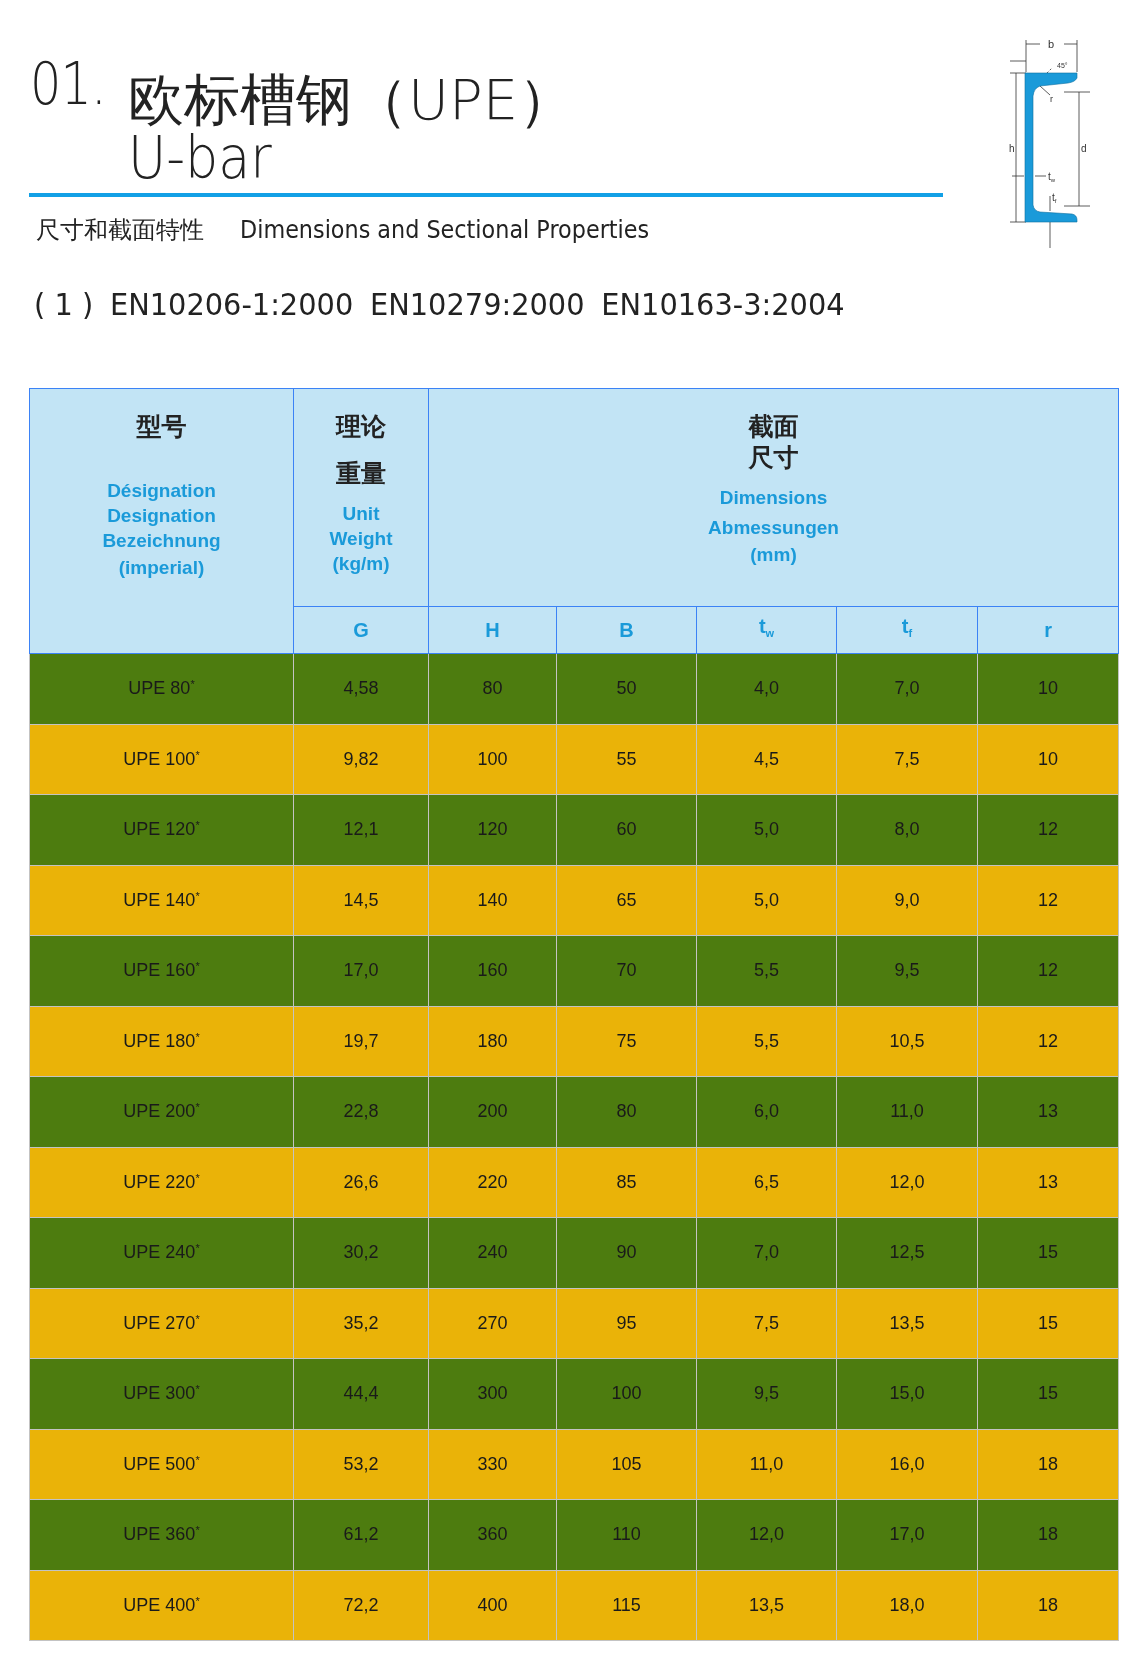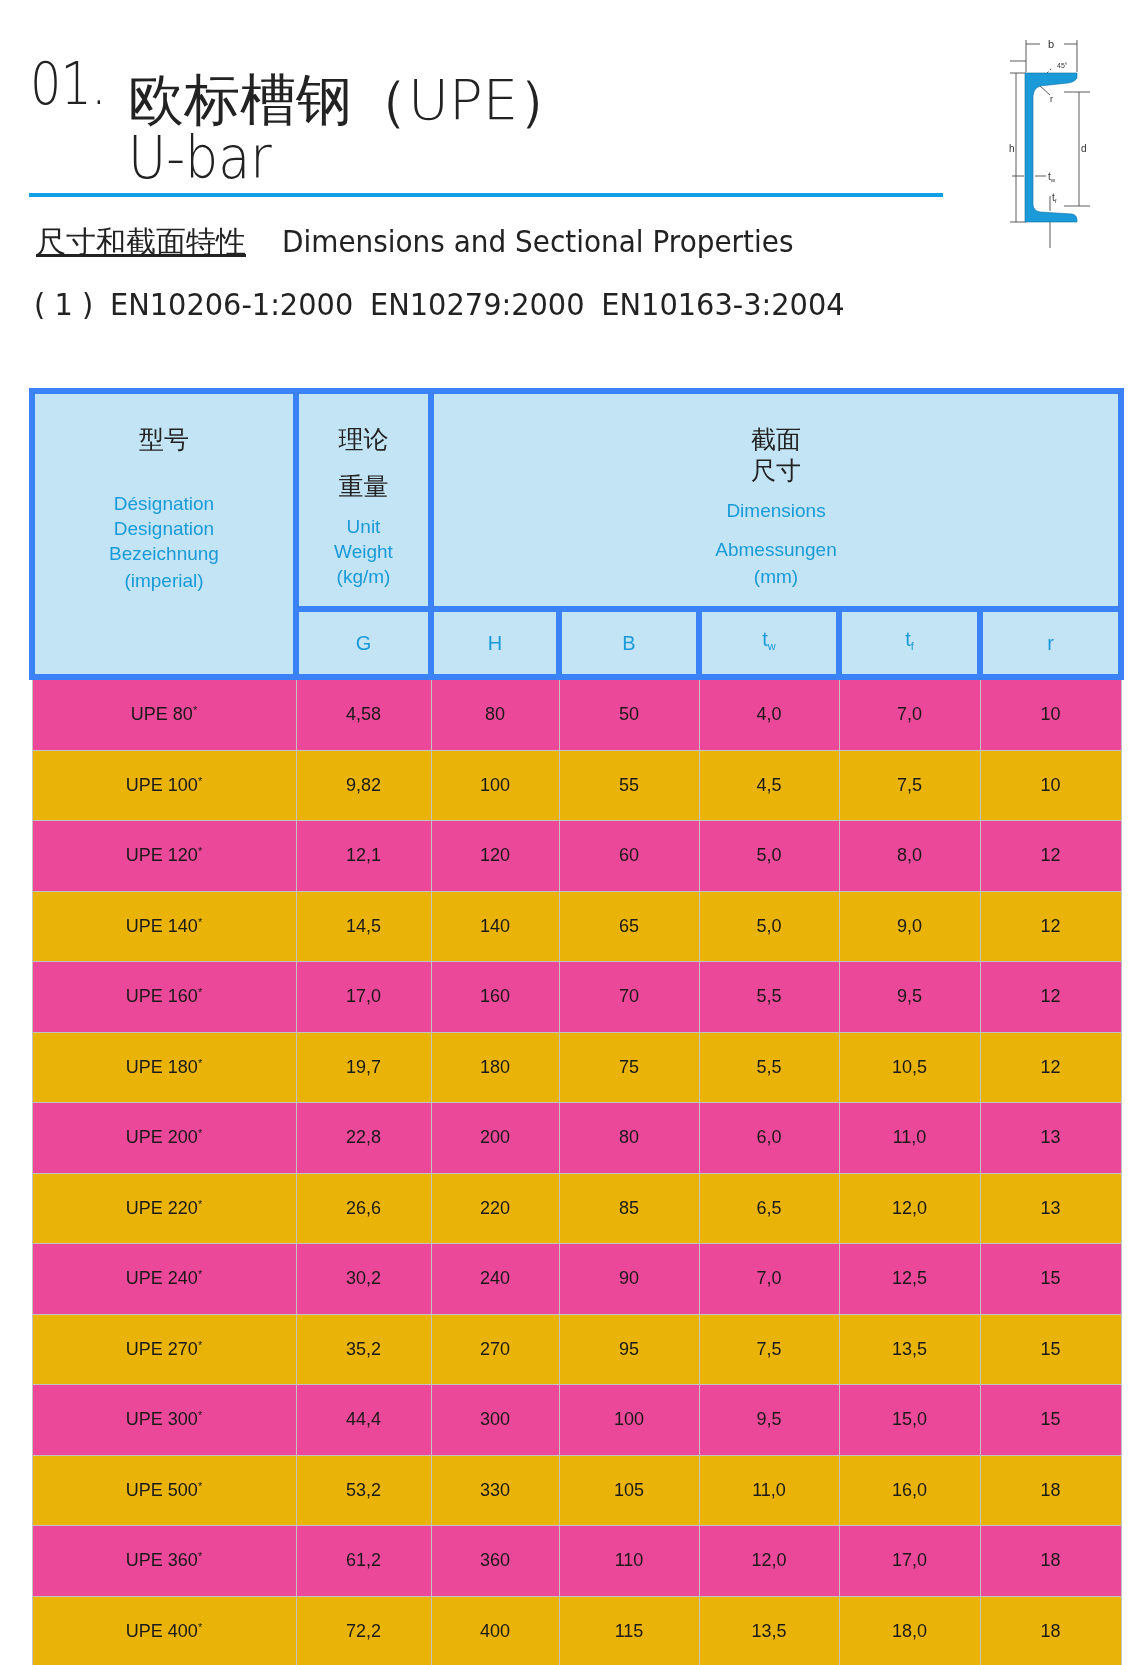--- a/index.html
+++ b/index.html
@@ -3,37 +3,37 @@
 <meta charset="utf-8">
 <style>
   html, body { margin: 0; padding: 0; background: #ffffff; }
   body { width: 1144px; height: 1665px; position: relative; overflow: hidden;
          font-family: "DejaVu Sans", sans-serif; color: #1a1a1a; }
   .title-num { position: absolute; left: 30px; top: 52px; font-size: 58px; line-height: 64px;
                font-weight: 300; font-family: "DejaVu Sans", sans-serif; letter-spacing: -1px; color:#222; transform: scaleX(0.85); transform-origin: left top; }
   .title-cn { position: absolute; left: 128px; top: 68px; font-size: 56px; line-height: 64px; color:#222; font-weight: 300; white-space: nowrap; }
   .title-en { position: absolute; left: 128px; top: 126px; font-size: 58px; line-height: 64px; color:#222; font-weight: 300; transform: scaleX(0.9); transform-origin: left top; }
   .title-rule { position: absolute; left: 29px; top: 193px; width: 914px; height: 4px; background: #12a0e6; }
-  .subtitle { position: absolute; left: 36px; top: 222px; font-size: 30px; line-height: 40px; color:#222; white-space: nowrap; text-decoration: underline; }
+  .subtitle { position: absolute; left: 36px; top: 210px; font-size: 24px; line-height: 40px; color:#222; white-space: nowrap; }
   .subtitle .cn { margin-right: 36px; }
   .subtitle .en { display:inline-block; transform: scaleX(0.93); transform-origin: left center; }
   .standards { position: absolute; left: 34px; top: 284px; font-size: 31px; line-height: 40px; color:#222; white-space: nowrap; transform: scaleX(0.93); transform-origin: left top; }
   .standards span { margin-right: 18px; }
 
   .diagram { position: absolute; left: 990px; top: 30px; width: 110px; height: 220px; }
 
   table.spec { position: absolute; left: 29px; top: 388px; width: 1089px; border-collapse: collapse; table-layout: fixed; }
-  table.spec th { background: #c2e4f5; border: 6px solid #3b82f6; font-weight: normal; vertical-align: top; padding: 8px; }
+  table.spec th { background: #c2e4f5; border: 1px solid #3b82f6; font-weight: bold; vertical-align: top; padding: 0; }
   .hcell { display: flex; flex-direction: column; align-items: center; }
   .hcn { color: #222; font-size: 25px; line-height: 31px; margin-top: 22px; text-align:center; }
   .hen { color: #1a9ad9; font-family: "Liberation Sans", sans-serif; font-size: 19px; line-height: 25px; text-align:center; }
   .hsym { color: #1a9ad9; font-family: "Liberation Sans", sans-serif; font-size: 20px; height: 39px; line-height: 39px; vertical-align: middle !important; text-align:center; }
   .hsym sub { font-size: 11px; vertical-align: -4px; }
   table.spec td { border: 1px solid #c3c3c3; text-align: center; font-family: "Liberation Sans", sans-serif; font-size: 18px; height: 69.5px; padding: 0; color:#1a1a1a; }
-  table.spec tr.odd td { background: #ec4899; }
+  table.spec tr.odd td { background: #4d7c0f; }
   table.spec tr.even td { background: #eab308; }
   table.spec td sup { font-size: 11px; vertical-align: 6px; }
 </style>
 </head>
 <body>
 
 <div class="title-num">01.</div>
 <div class="title-cn">欧标槽钢（UPE）</div>
 <div class="title-en">U-bar</div>
 <div class="title-rule"></div>
@@ -108,21 +108,21 @@
           <div class="hen">Weight</div>
           <div class="hen">(kg/m)</div>
         </div>
       </th>
       <th colspan="5">
         <div class="hcell">
           <div class="hcn">截面</div>
           <div class="hcn" style="margin-top:0">尺寸</div>
           <div style="height:12px"></div>
           <div class="hen">Dimensions</div>
-          <div class="hen" style="margin-top:14px">Abmessungen</div>
+          <div class="hen" style="margin-top:5px">Abmessungen</div>
           <div class="hen" style="margin-top:2px">(mm)</div>
         </div>
       </th>
     </tr>
     <tr>
       <th class="hsym">G</th>
       <th class="hsym">H</th>
       <th class="hsym">B</th>
       <th class="hsym"><span>t</span><sub>w</sub></th>
       <th class="hsym"><span>t</span><sub>f</sub></th>

